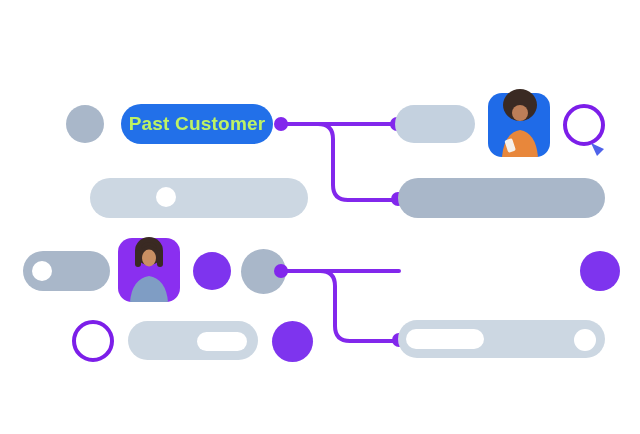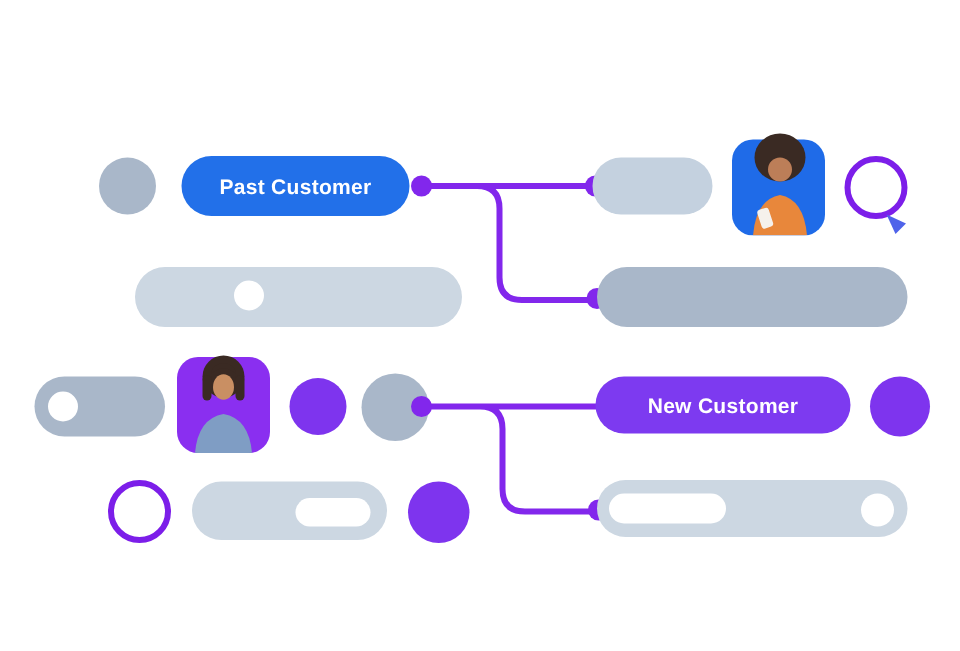--- a/index.html
+++ b/index.html
@@ -5,21 +5,21 @@
   html,body{margin:0;padding:0;background:#ffffff;}
   #canvas{
     position:relative;width:640px;height:434px;background:#ffffff;overflow:hidden;
     font-family:"Liberation Sans", sans-serif;
   }
   .abs{position:absolute;}
   .pill{border-radius:999px;}
   .circle{border-radius:50%;}
   .label-pill{
     display:flex;align-items:center;justify-content:center;
-    color:#ffffff;font-weight:700;font-size:14px;letter-spacing:.2px;
+    color:#bef264;font-weight:700;font-size:19px;letter-spacing:.2px;
   }
   
   .bg-blue{background:var(--blue,#2270e9);}
   .bg-purple-pill{background:var(--purple_pill,#7d3af0);}
   .bg-purple{background:var(--purple_shape,#7e34ee);}
   .bg-gray-light{background:var(--gray_light,#ccd7e2);}
   .bg-gray-mid{background:var(--gray_mid,#c4d1df);}
   .bg-gray-dark{background:var(--gray_dark,#a9b7c9);}
   .bg-white{background:var(--white,#ffffff);}
   .ring{
@@ -112,23 +112,20 @@
       <g clip-path="url(#avclip2)">
         <path class="av-shirt2" d="M13 74 Q15 51 32 48 Q49 51 51 74 Z"></path>
       </g>
     </g>
   </svg>
 
   <div class="abs circle bg-purple" style="left:193px;top:252px;width:38px;height:38px;"></div>
   <div class="abs circle bg-gray-dark" style="left:241px;top:249px;width:45px;height:45px;"></div>
   <div class="abs dot" style="left:274px;top:264px;"></div>
 
-  <div class="abs pill label-pill bg-purple-pill" style="left:397px;top:251px;width:170px;height:38px;">
-    <span>New Customer</span>
-  </div>
   <div class="abs circle bg-purple" style="left:580px;top:251px;width:40px;height:40px;"></div>
 
   <div class="abs ring" style="left:72px;top:320px;width:42px;height:42px;"></div>
 
   <div class="abs pill bg-gray-light" style="left:128px;top:321px;width:130px;height:39px;">
     <div class="abs pill bg-white" style="left:69px;top:11px;width:50px;height:19px;"></div>
   </div>
 
   <div class="abs circle bg-purple" style="left:272px;top:321px;width:41px;height:41px;"></div>
 

